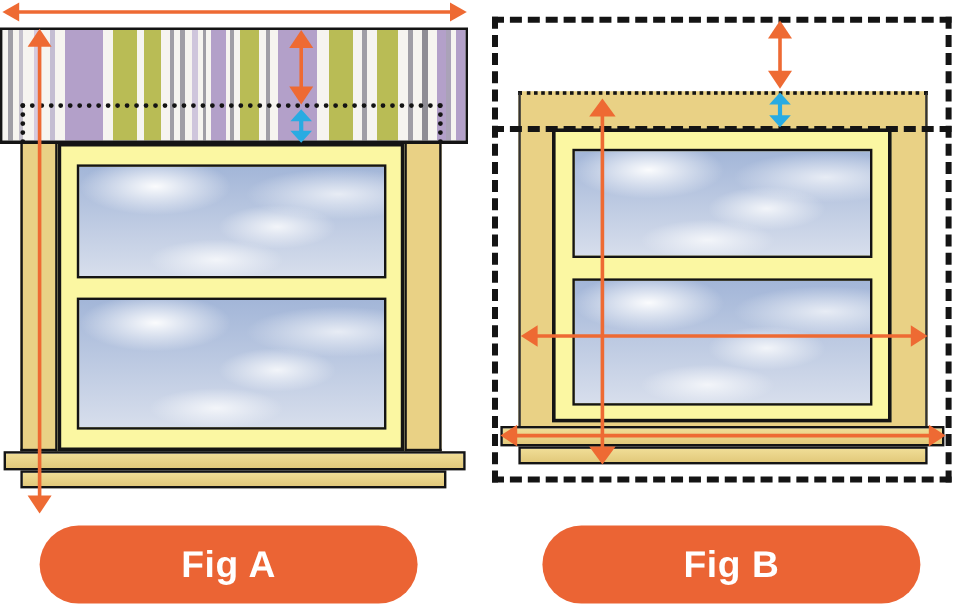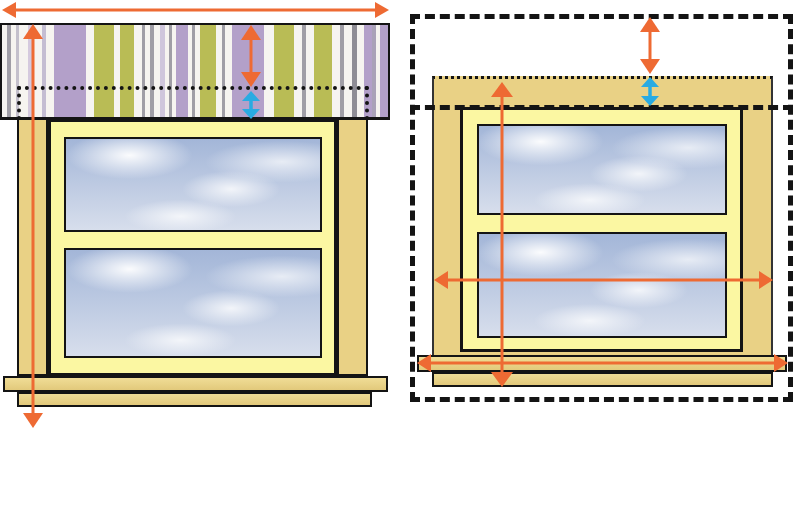--- a/index.html
+++ b/index.html
@@ -185,14 +185,20 @@
       <polygon points="773,280 759,271 759,289"></polygon>
     </g>
     <g class="arrow-orange">
       <line x1="430" y1="363" x2="775" y2="363"></line>
       <polygon points="417,363 431,354 431,372"></polygon>
       <polygon points="788,363 774,354 774,372"></polygon>
     </g>
   </svg>
 
   
+  <button class="abs fig-button" style="left:33px">
+    <span>Fig A</span>
+  </button>
+  <button class="abs fig-button" style="left:452px">
+    <span>Fig B</span>
+  </button>
 
 </div>
 
 </body></html>

